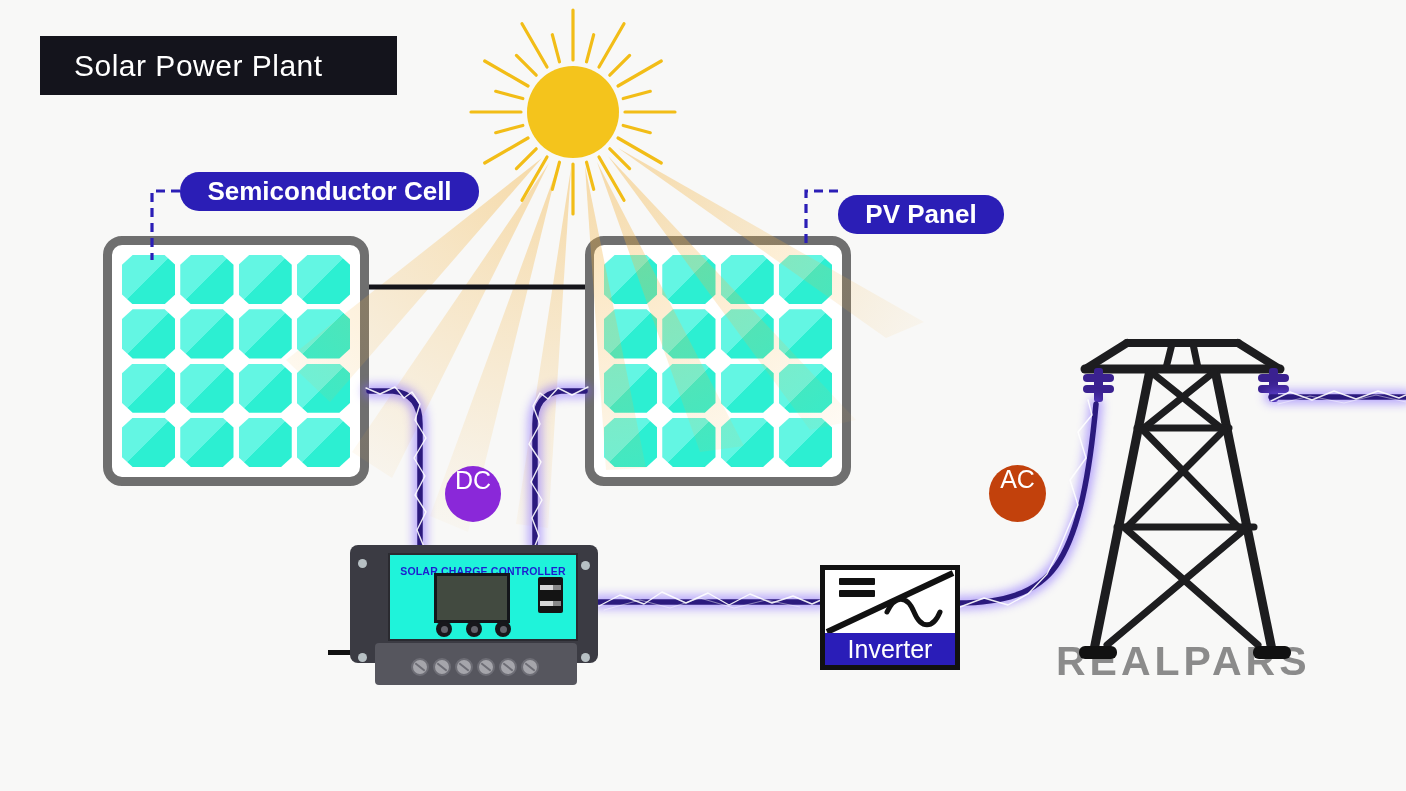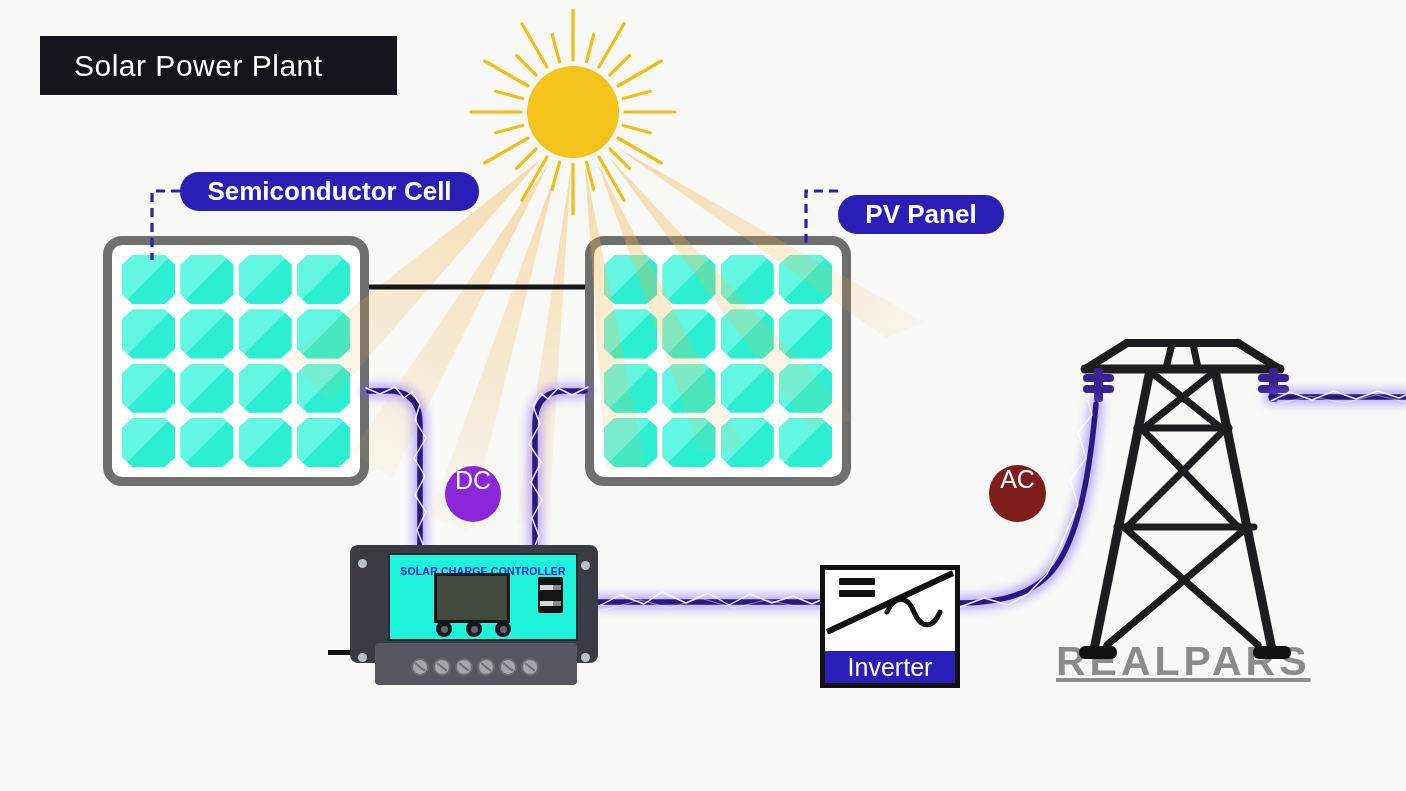--- a/index.html
+++ b/index.html
@@ -22,21 +22,21 @@
   .panel{width:266px;height:250px;border:9px solid #6f6f6f;border-radius:19px;
     background:#fff;padding:10px;box-sizing:border-box;}
   .panel-grid{display:grid;grid-template-columns:repeat(4,1fr);grid-template-rows:repeat(4,1fr);
     gap:5px;width:100%;height:100%;}
   .cell{clip-path:polygon(20% 0,80% 0,100% 20%,100% 80%,80% 100%,20% 100%,0 80%,0 20%);
     background:linear-gradient(135deg,#63f6e3 49%,#2cefd2 49%);}
   
   .badge{border-radius:50%;color:#fff;display:flex;justify-content:center;
     font-size:25px;font-weight:400;}
   .badge-dc{left:445px;top:466px;width:56px;height:56px;background:#8a28d9;}
-  .badge-ac{left:989px;top:465px;width:57px;height:57px;background:#7f1d1d;}
+  .badge-ac{left:989px;top:465px;width:57px;height:57px;background:#c2410c;}
   
   .ctrl{left:350px;top:545px;width:248px;height:142px;}
   .ctrl-body{left:0;top:0;width:248px;height:118px;background:#3b3b43;border-radius:8px;}
   .ctrl-strip{left:25px;top:98px;width:202px;height:42px;background:#56565e;border-radius:4px;}
   .hole{width:9px;height:9px;border-radius:50%;background:#b7c0c4;}
   .ctrl-face{left:38px;top:8px;width:190px;height:88px;background:#1ff3da;
     border:2px solid #2a2a30;box-sizing:border-box;}
   .ctrl-title{width:100%;text-align:center;margin-top:10px;color:#1d1dcf;
     font-size:10.5px;font-weight:700;letter-spacing:.2px;}
   .lcd{left:44px;top:22px;width:76px;height:50px;background:#424a40;
@@ -46,27 +46,27 @@
   .usb i{display:block;height:5px;background:linear-gradient(90deg,#d8d8d8 60%,#888 60%);}
   .btn{width:16px;height:16px;border-radius:50%;background:#17171b;
     display:flex;align-items:center;justify-content:center;}
   .btn i{width:7px;height:7px;border-radius:50%;background:#63636b;}
   .screw{width:18px;height:18px;border-radius:50%;background:#a5a5ab;border:2px solid #6d6d75;
     box-sizing:border-box;position:absolute;}
   .screw i{position:absolute;left:1px;top:6px;width:12px;height:2px;background:#6d6d75;
     transform:rotate(38deg);}
   .ctrl-wire{left:-22px;top:105px;width:24px;height:5px;background:#111;}
   
-  .inverter{left:820px;top:565px;width:140px;height:123px;background:#fff;
+  .inverter{left:820px;top:565px;width:140px;height:105px;background:#fff;
     border:5px solid #111;box-sizing:border-box;}
   .inv-band{position:absolute;left:0;bottom:0;width:100%;height:32px;background:#2a1db8;
     color:#fff;font-size:25px;display:flex;align-items:center;justify-content:center;}
   
   .watermark{left:1056px;top:638px;color:#8b8b8b;font-size:41px;font-weight:700;
-    letter-spacing:4px;text-decoration:underline;}
+    letter-spacing:4px;}
 </style>
 </head>
 <body>
 
 <div class="canvas">
 
   <div class="abs z1 panel" style="left:103px;top:236px;">
     <div class="panel-grid">
       <div class="cell"></div>
         <div class="cell"></div>

